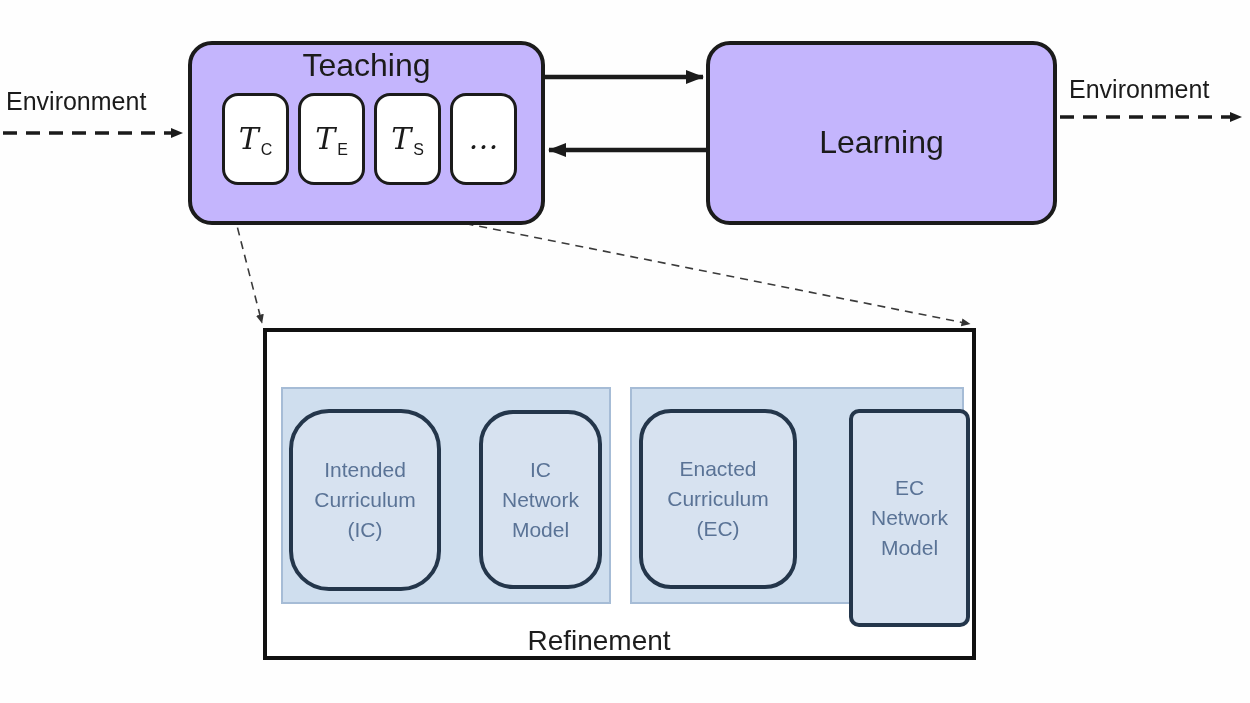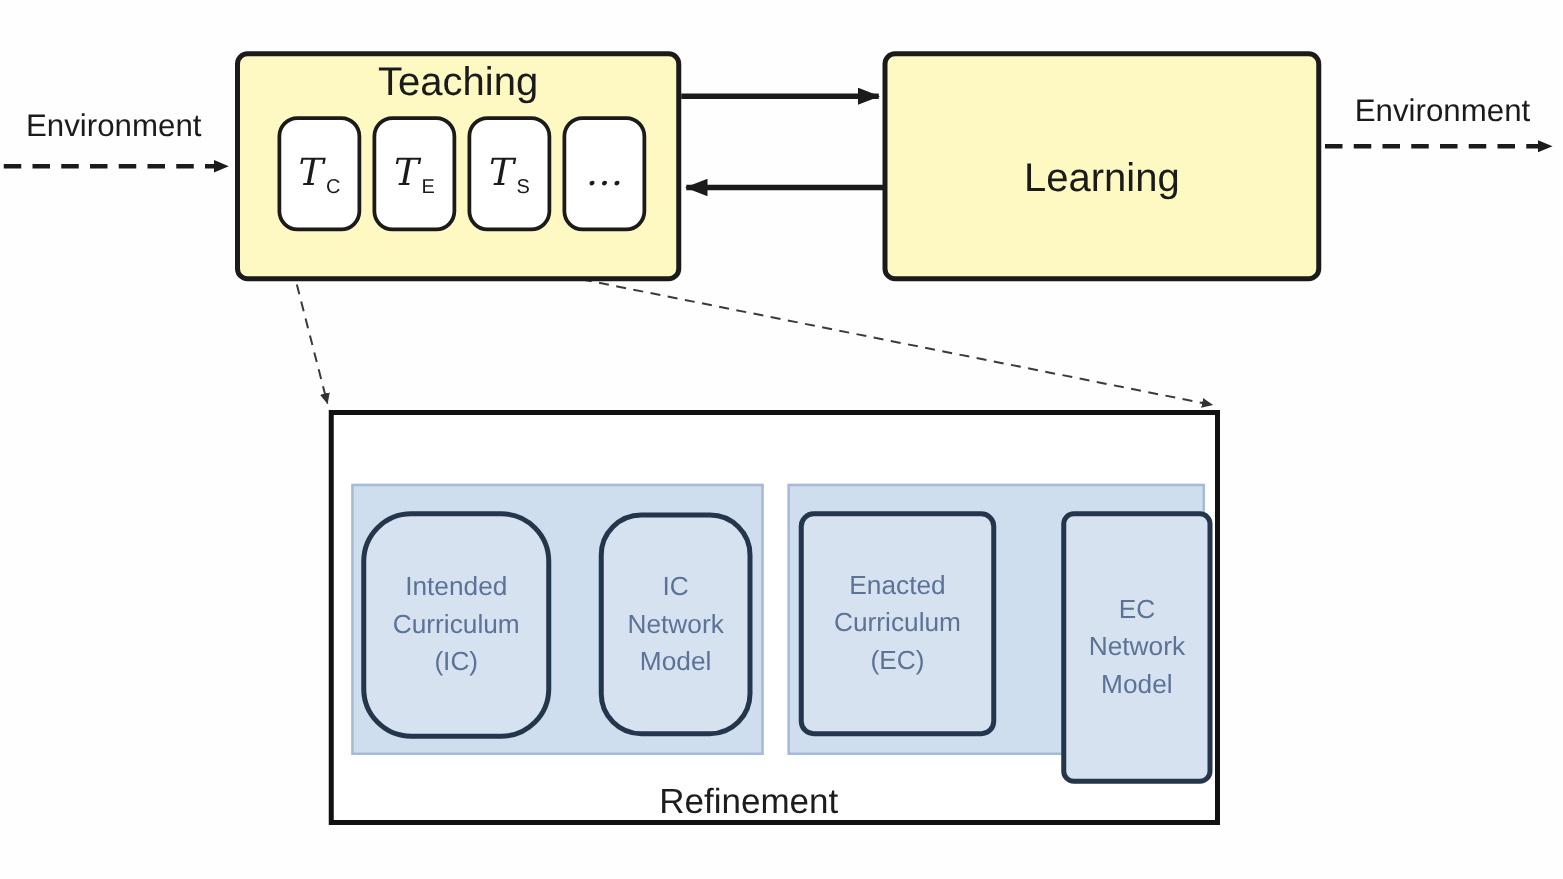--- a/index.html
+++ b/index.html
@@ -11,61 +11,61 @@
     color:#1b1b1b;
     overflow:hidden;
   }
   .stage *{box-sizing:border-box;}
   svg.connectors{position:absolute;left:0;top:0;width:1250px;height:703px;pointer-events:none;}
 
   
   .big-box{
     position:absolute;
     border:4px solid #1b1b1b;
-    border-radius:10px;
-    background:#fef9c3;
+    border-radius:24px;
+    background:#c4b5fd;
   }
   .teaching-box{left:188px;top:41px;width:357px;height:184px;}
   .learning-box{left:706px;top:41px;width:351px;height:184px;
     display:flex;align-items:center;justify-content:center;padding-top:18px;}
   .box-title{font-size:32px;color:#1b1b1b;white-space:nowrap;}
   .teaching-title{position:absolute;left:0;top:2px;width:100%;text-align:center;}
 
   .task-row{position:absolute;left:30px;top:48px;display:flex;gap:9px;}
   .task-box{
     width:67px;height:92px;
     border:3px solid #1b1b1b;border-radius:16px;background:#ffffff;
     display:flex;align-items:center;justify-content:center;
   }
   .task-base{font-family:"DejaVu Serif",serif;font-style:italic;font-size:30px;line-height:1;}
   .task-sub{font-size:16px;font-style:normal;font-family:"Liberation Sans",sans-serif;
     position:relative;top:11px;margin-left:2px;line-height:1;}
 
-  .env-label{position:absolute;width:170px;text-align:center;font-size:25px;white-space:nowrap;}
+  .env-label{position:absolute;width:170px;font-size:25px;white-space:nowrap;}
   .env-left{left:6px;top:87px;}
   .env-right{left:1069px;top:75px;}
 
   
   .detail-box{
     position:absolute;left:263px;top:328px;width:713px;height:332px;
     border:4px solid #111111;background:#ffffff;
   }
   .panel{position:absolute;top:55px;height:217px;background:#cfdeee;border:2px solid #a6bcd6;}
   .panel-left{left:14px;width:330px;}
   .panel-right{left:363px;width:334px;}
 
   .node{
     position:absolute;
     background:#d7e2f0;border:4px solid #24364b;
     display:flex;flex-direction:column;align-items:center;justify-content:center;
     color:#5a7396;font-size:21px;line-height:30px;text-align:center;
   }
   .node-ic  {left:22px; top:77px;width:152px;height:182px;border-radius:40px;}
   .node-icnm{left:212px;top:78px;width:123px;height:179px;border-radius:34px;}
-  .node-ec  {left:372px;top:77px;width:158px;height:180px;border-radius:12px;}
+  .node-ec  {left:372px;top:77px;width:158px;height:180px;border-radius:32px;}
   .node-ecnm{left:569px;top:77px;width:121px;height:218px;border-radius:10px;margin-left:13px;}
 
   .refinement-label{position:absolute;left:232px;top:293px;width:200px;text-align:center;
     font-size:28px;color:#1d1d1d;}
 </style>
 </head>
 <body>
 
 <div class="stage">
 

